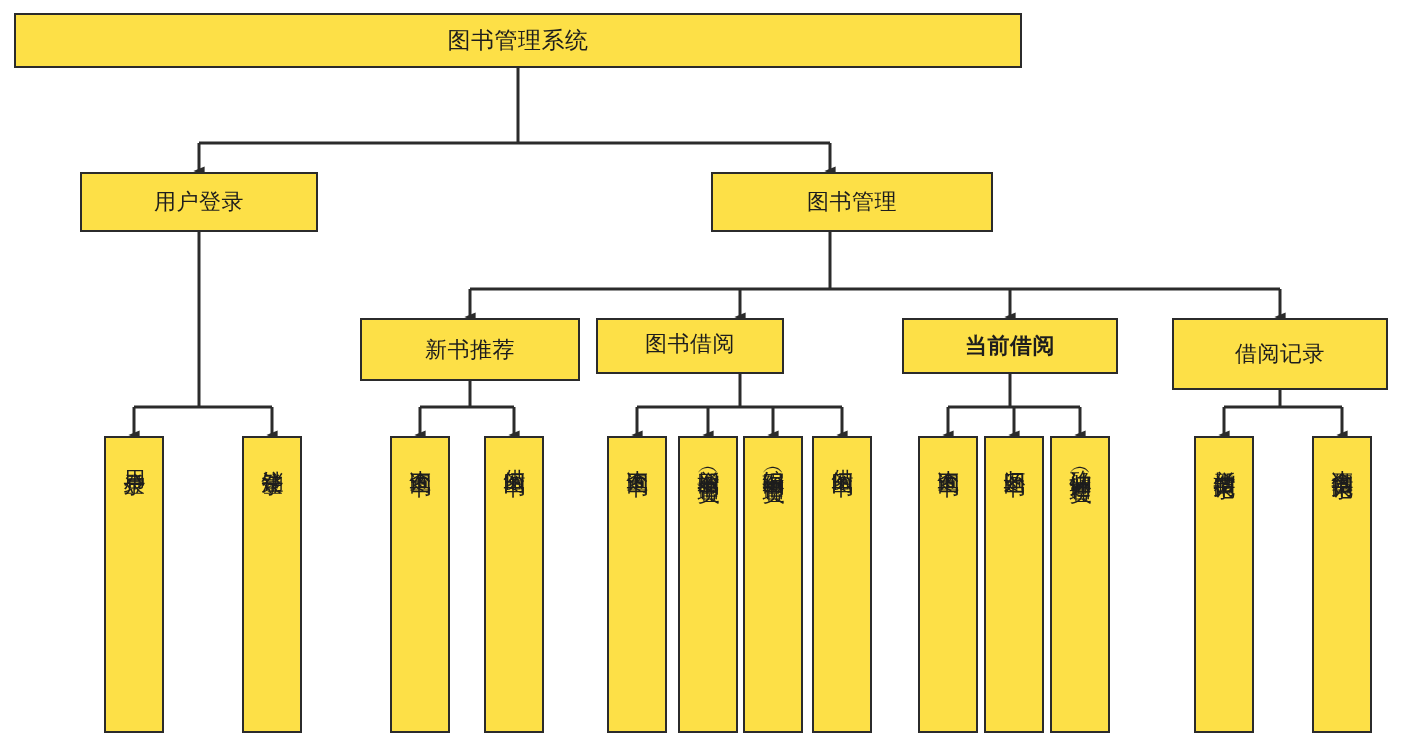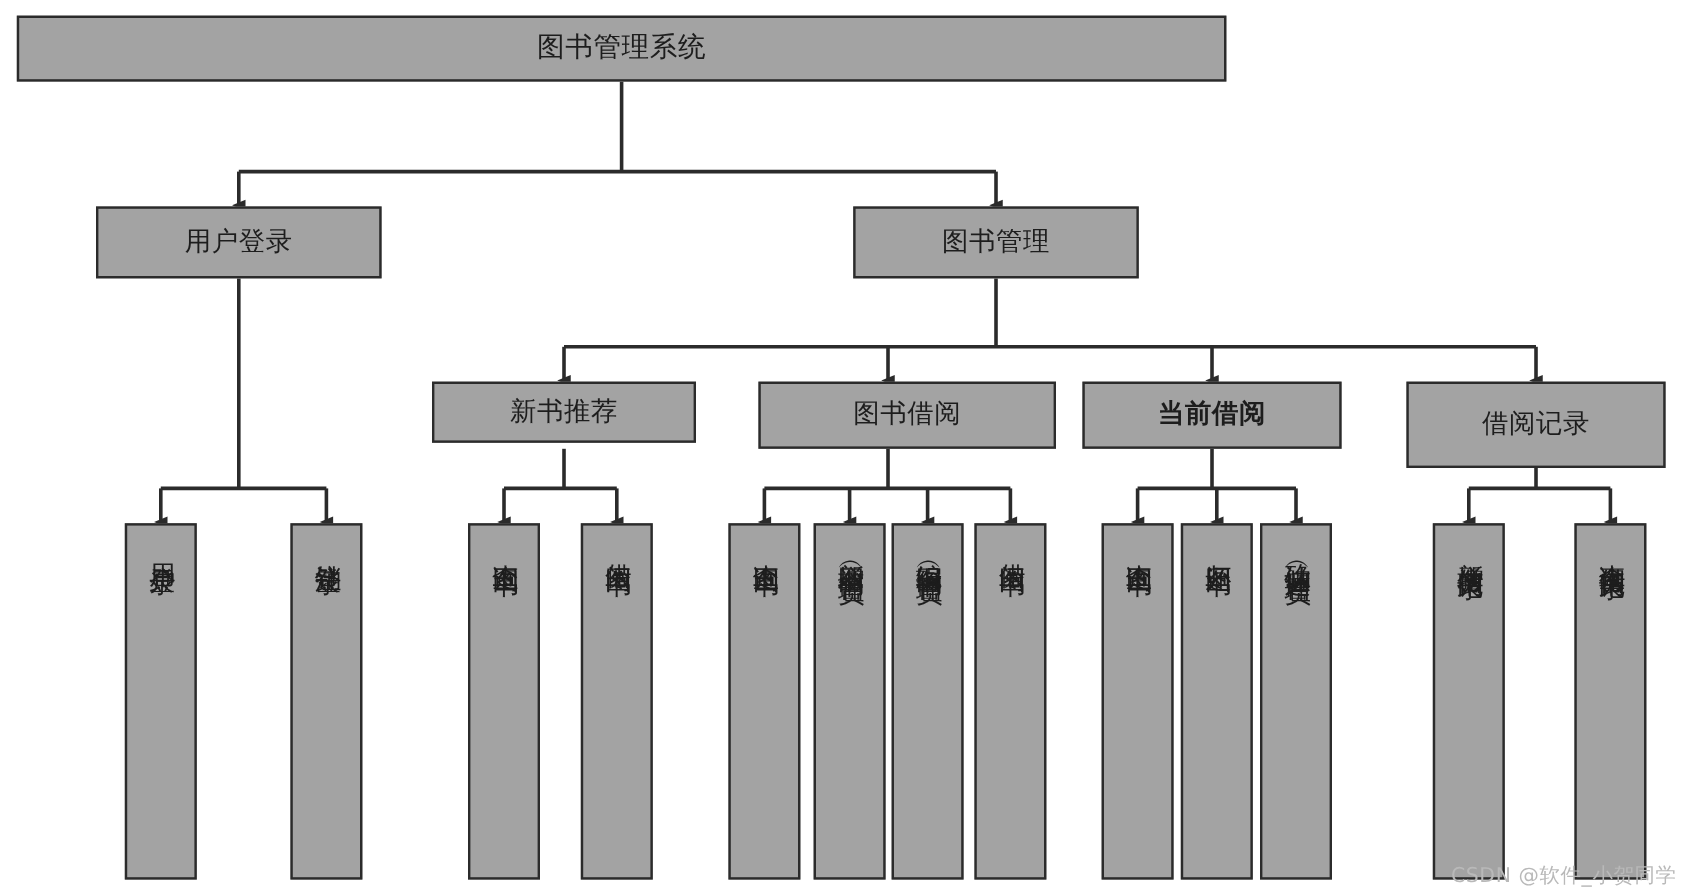--- a/index.html
+++ b/index.html
@@ -16,21 +16,21 @@
   }
   svg#wires{
     position:absolute;
     left:0; top:0;
     width:1405px; height:747px;
     pointer-events:none;
   }
   .node{
     position:absolute;
     box-sizing:border-box;
-    background:#a3a3a3;
+    background:#fde047;
     border:2px solid #2b2b2b;
     display:flex;
     align-items:center;
     justify-content:center;
     text-align:center;
   }
   .node .lbl{
     font-size:22px;
     line-height:1.25;
     letter-spacing:0.5px;
@@ -111,27 +111,27 @@
       </g>
   </svg>
 
   <div id="nodes-layer">
       <div class="node root " style="left: 14px; top: 13px; width: 1008px; height: 55px;">
         <span class="lbl">图书管理系统</span>
       </div>
       <div class="node " style="left: 80px; top: 172px; width: 238px; height: 60px;">
         <span class="lbl">用户登录</span>
       </div>
-      <div class="node " style="left: 711px; top: 172px; width: 238px; height: 60px;">
+      <div class="node " style="left: 711px; top: 172px; width: 282px; height: 60px;">
         <span class="lbl">图书管理</span>
       </div>
-      <div class="node " style="left: 360px; top: 318px; width: 220px; height: 51px;">
+      <div class="node " style="left: 360px; top: 318px; width: 220px; height: 63px;">
         <span class="lbl">新书推荐</span>
       </div>
-      <div class="node " style="left: 632px; top: 318px; width: 248px; height: 56px;">
+      <div class="node " style="left: 596px; top: 318px; width: 188px; height: 56px; font-family: Liberation Mono, monospace;">
         <span class="lbl">图书借阅</span>
       </div>
       <div class="node " style="left: 902px; top: 318px; width: 216px; height: 56px; font-weight: bold;">
         <span class="lbl">当前借阅</span>
       </div>
       <div class="node " style="left: 1172px; top: 318px; width: 216px; height: 72px;">
         <span class="lbl">借阅记录</span>
       </div>
       <div class="node leaf" style="left: 104px; top: 436px; width: 60px; height: 297px;">
         <span class="lbl">用户登录</span>
@@ -167,14 +167,13 @@
         <span class="lbl">确认归还（管理员）</span>
       </div>
       <div class="node leaf" style="left: 1194px; top: 436px; width: 60px; height: 297px;">
         <span class="lbl">新增借阅记录</span>
       </div>
       <div class="node leaf" style="left: 1312px; top: 436px; width: 60px; height: 297px;">
         <span class="lbl">查询借阅记录</span>
       </div>
     </div>
 
-  <div class="watermark">CSDN @软件_小贺同学</div>
 </div>
 
 </body></html>

